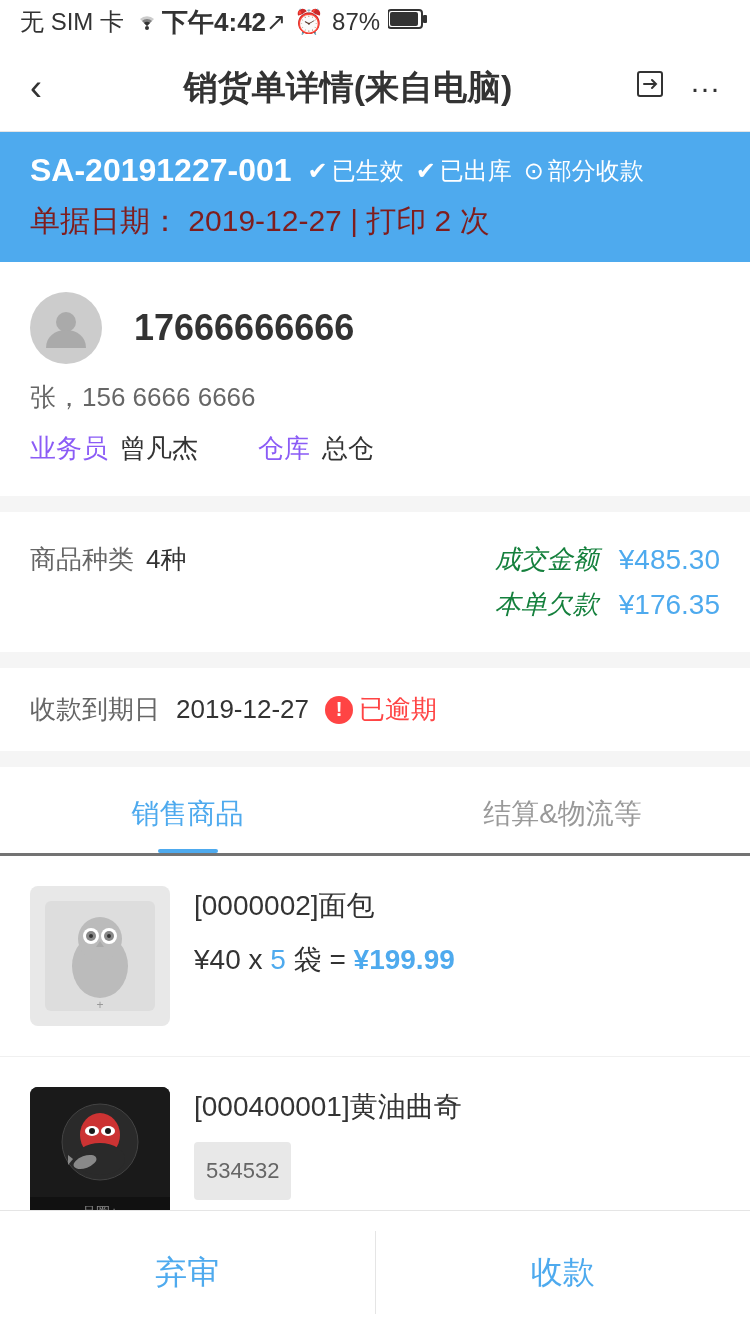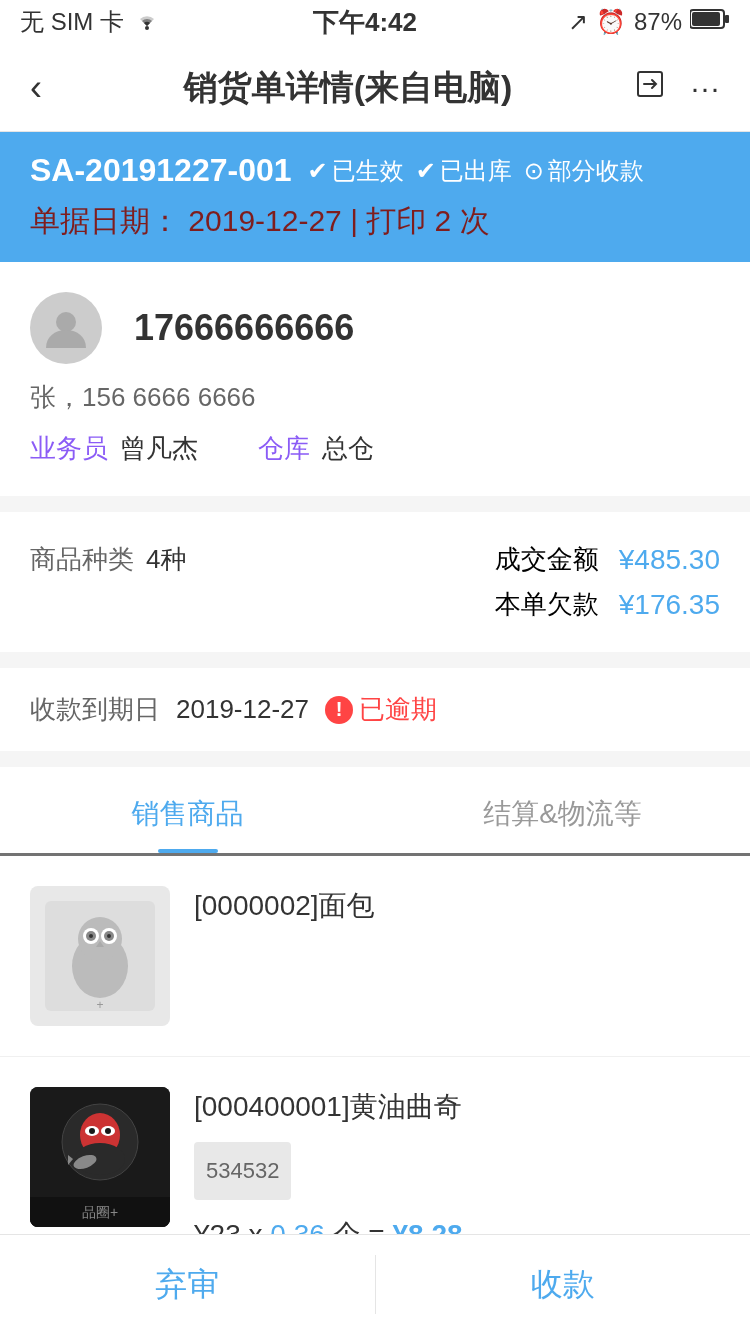--- a/index.html
+++ b/index.html
@@ -12,21 +12,20 @@
       font-size: 28px;
       color: #333;
     }
 
     
     .status-bar {
       height: 44px;
       background: #fff;
       display: flex;
       align-items: center;
-      justify-content: space-between;
       padding: 0 20px;
       font-size: 24px;
       font-weight: 500;
     }
     .status-left { display: flex; align-items: center; gap: 8px; }
     .status-center { font-size: 26px; font-weight: 600; }
     .status-right { display: flex; align-items: center; gap: 8px; font-size: 24px; }
 
     
     .nav-bar {
@@ -166,21 +165,21 @@
       gap: 10px;
       text-align: right;
     }
     .stat-line {
       display: flex;
       justify-content: flex-end;
       gap: 20px;
       align-items: center;
       font-size: 26px;
     }
-    .stat-line-label { color: #000000; }
+    .stat-line-label { color: #15803d; font-style: italic; }
     .stat-line-value { color: #4EAAEE; font-size: 28px; font-weight: 500; }
 
     
     .due-section {
       background: #fff;
       padding: 24px 30px;
       margin-bottom: 16px;
       display: flex;
       align-items: center;
       gap: 16px;
@@ -284,21 +283,21 @@
     }
     .price-highlight { color: #4EAAEE; }
     .price-total { color: #4EAAEE; font-weight: 600; }
 
     
     .bottom-bar {
       position: fixed;
       bottom: 0;
       left: 0;
       width: 750px;
-      height: 100px;
+      height: 124px;
       background: #fff;
       border-top: 1px solid #e5e5e5;
       display: flex;
       font-family: Liberation Serif, serif;
     }
     .bottom-btn {
       flex: 1;
       display: flex;
       align-items: center;
       justify-content: center;
@@ -474,20 +473,28 @@
         <circle cx="46" cy="35" r="2" fill="#333"></circle>
         <circle cx="64" cy="35" r="2" fill="#333"></circle>
 
         <polygon points="55,40 51,46 59,46" fill="#aaa"></polygon>
 
         <text x="55" y="108" text-anchor="middle" font-size="12" fill="#999">+ </text>
       </svg>
     </div>
     <div class="product-info">
       <div class="product-name">[0000002]面包</div>
+      <div class="product-price-row">
+        <span>¥40</span>
+        <span> x </span>
+        <span class="price-highlight"><span>5</span></span>
+        <span>袋</span>
+        <span> = </span>
+        <span class="price-total">¥199.99</span>
+      </div>
     </div>
   </div>
 
   <div class="product-item">
     <div class="product-img-custom">
       <svg width="140" height="140" viewBox="0 0 140 140">
         <rect width="140" height="140" fill="#1a1a1a"></rect>
 
         <circle cx="70" cy="55" r="38" fill="#2a2a2a" stroke="#444" stroke-width="1"></circle>
 

